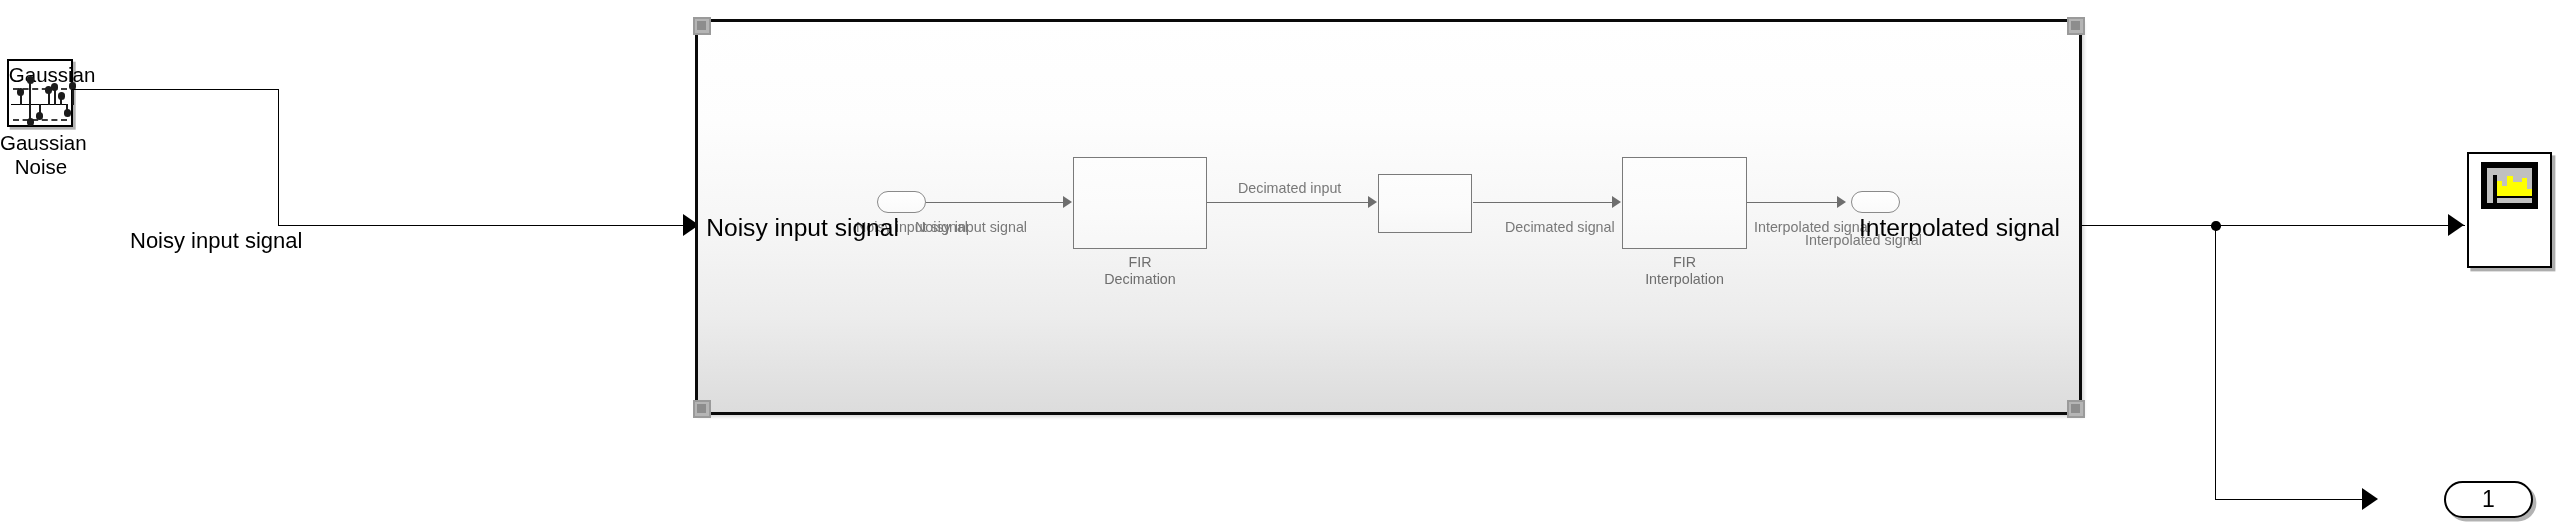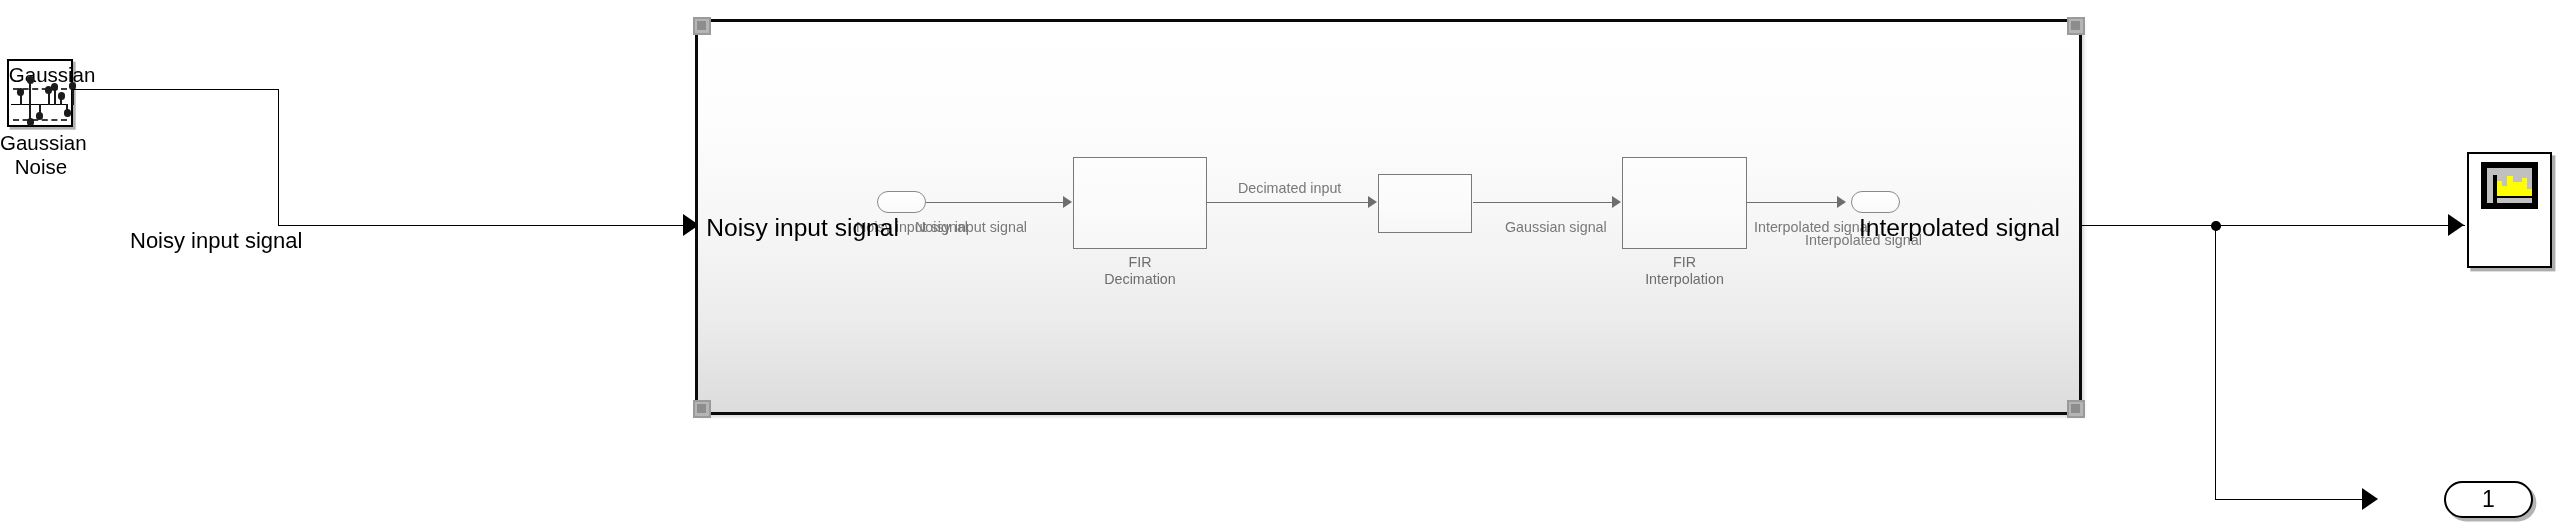--- a/index.html
+++ b/index.html
@@ -192,21 +192,21 @@
 Decimation</div>
 
     <div class="wire-h-thin" style="left:509px;top:180px;width:161px;"></div>
     <div class="arrow-gry" style="left:670px;top:174px;"></div>
     <div class="sig-label" style="left:540px;top:158px;">Decimated input</div>
 
     <div class="inner-rect" style="left:680px;top:152px;width:94px;height:59px;"></div>
 
     <div class="wire-h-thin" style="left:775px;top:180px;width:139px;"></div>
     <div class="arrow-gry" style="left:914px;top:174px;"></div>
-    <div class="sig-label" style="left:807px;top:197px;">Gaussian signal</div>
+    <div class="sig-label" style="left:807px;top:197px;">Decimated signal</div>
 
     <div class="inner-rect" style="left:924px;top:135px;width:125px;height:92px;"></div>
     <div class="inner-label" style="left:924px;top:232px;width:125px;">FIR
 Interpolation</div>
 
     <div class="wire-h-thin" style="left:1049px;top:180px;width:91px;"></div>
     <div class="arrow-gry" style="left:1139px;top:174px;"></div>
     <div class="sig-label" style="left:1056px;top:197px;">Interpolated signal</div>
 
     <div class="inner-port" style="left:1153px;top:169px;width:49px;height:22px;"></div>

